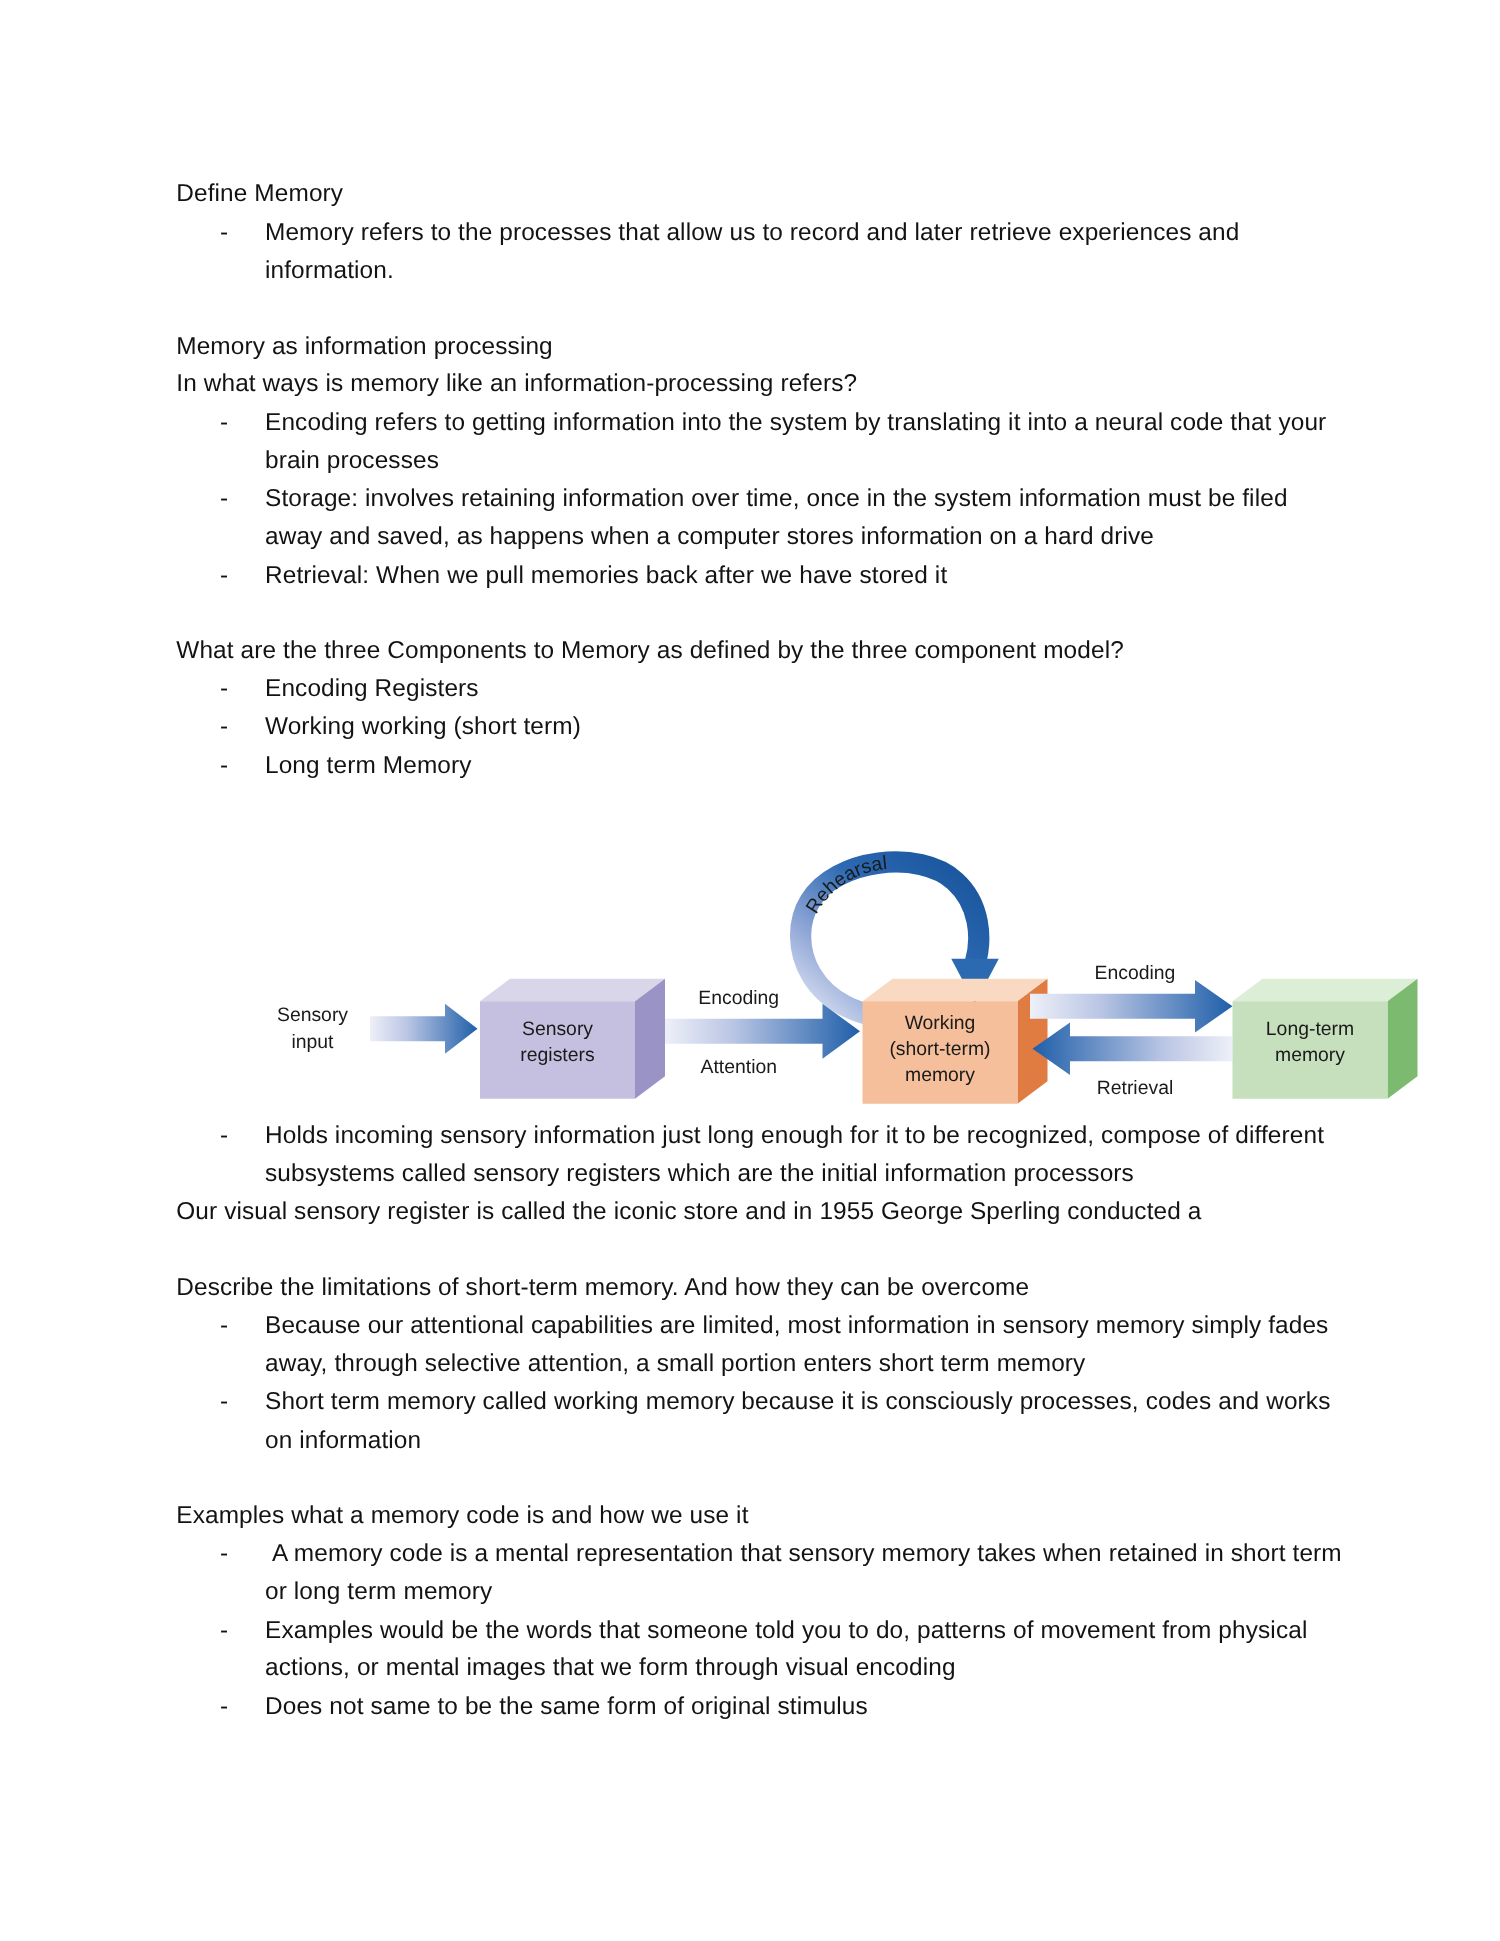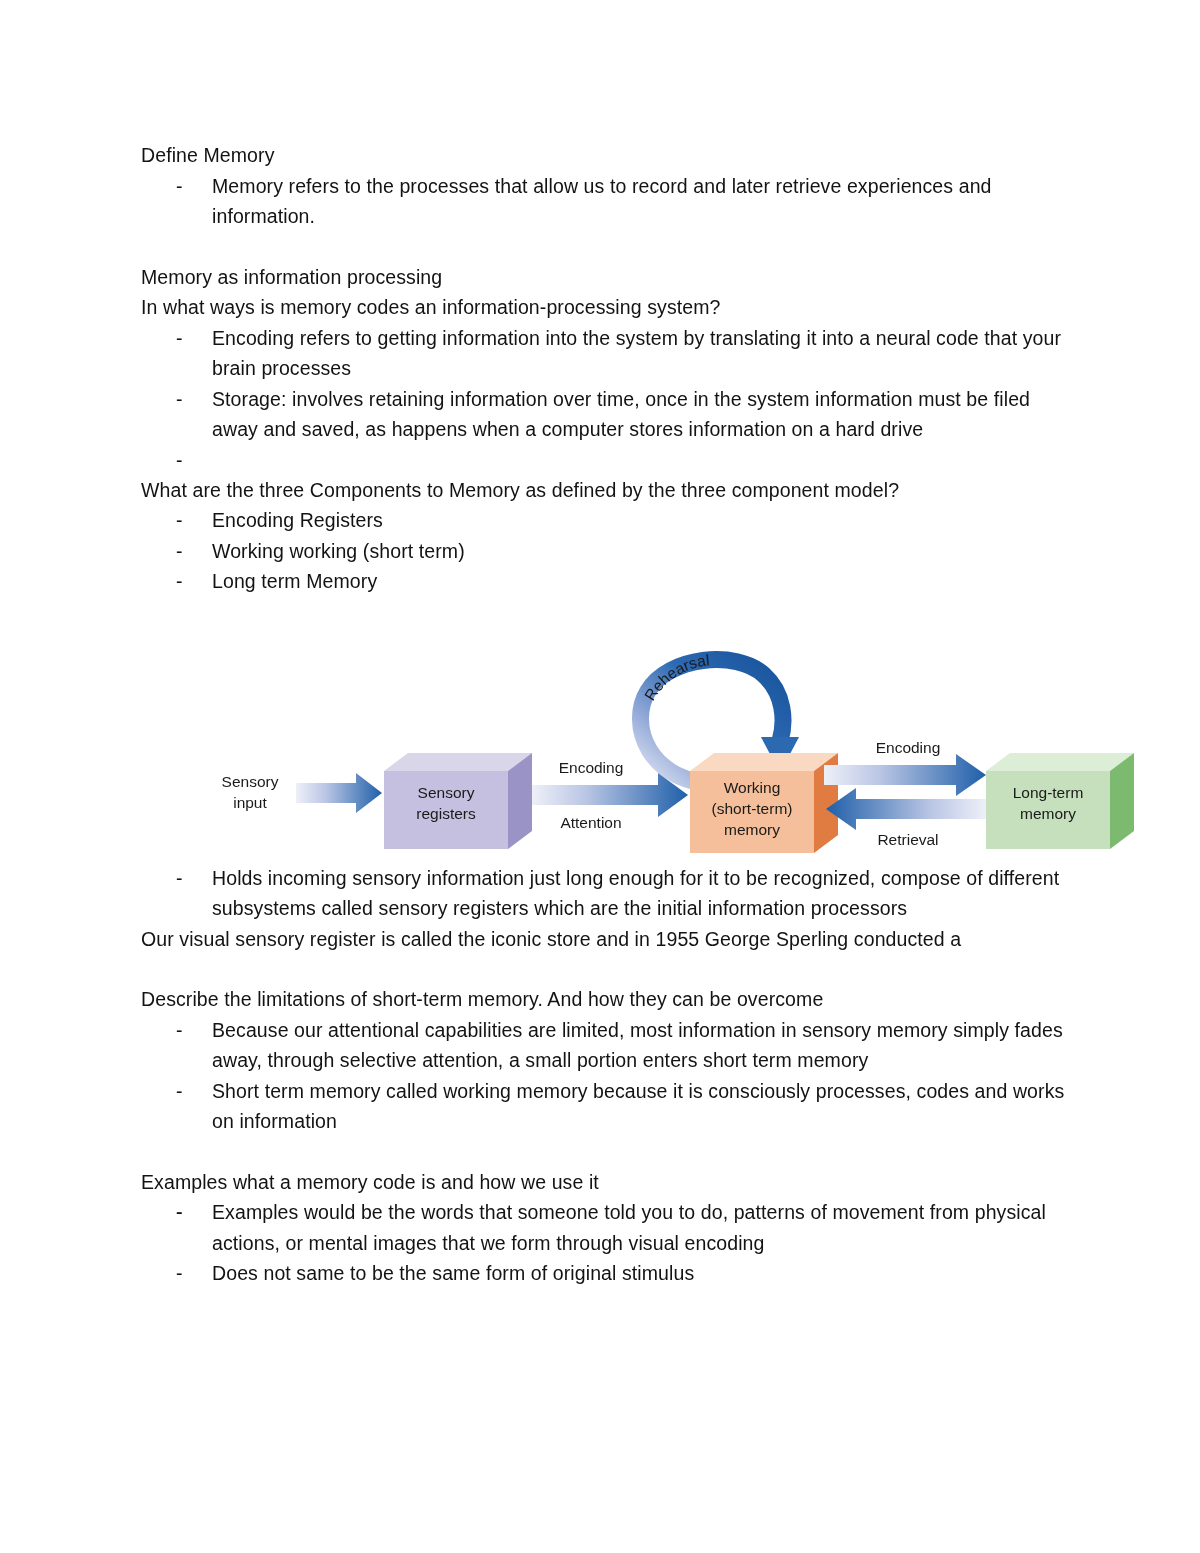--- a/index.html
+++ b/index.html
@@ -87,25 +87,25 @@
     <div class="line">Define Memory</div>
     <ul class="bullets">
       <li><span class="dash">-</span><span>Memory refers to the processes that allow us to record and later retrieve experiences and information.</span></li>
     </ul>
   </div>
 
   <div class="para-gap"></div>
 
   <div class="block">
     <div class="line">Memory as information processing</div>
-    <div class="line">In what ways is memory codes an information-processing system?</div>
+    <div class="line">In what ways is memory like an information-processing refers?</div>
     <ul class="bullets">
       <li><span class="dash">-</span><span>Encoding refers to getting information into the system by translating it into a neural code that your brain processes</span></li>
       <li><span class="dash">-</span><span>Storage: involves retaining information over time, once in the system information must be filed away and saved, as happens when a computer stores information on a hard drive</span></li>
-      <li><span class="dash">-</span></li>
+      <li><span class="dash">-</span><span>Retrieval: When we pull memories back after we have stored it</span></li>
     </ul>
   </div>
 
   <div class="para-gap"></div>
 
   <div class="block">
     <div class="line">What are the three Components to Memory as defined by the three component model?</div>
     <ul class="bullets">
       <li><span class="dash">-</span><span>Encoding Registers</span></li>
       <li><span class="dash">-</span><span>Working working (short term)</span></li>
@@ -211,19 +211,19 @@
       <li><span class="dash">-</span><span>Because our attentional capabilities are limited, most information in sensory memory simply fades away, through selective attention, a small portion enters short term memory</span></li>
       <li><span class="dash">-</span><span>Short term memory called working memory because it is consciously processes, codes and works on information</span></li>
     </ul>
   </div>
 
   <div class="para-gap"></div>
 
   <div class="block">
     <div class="line">Examples what a memory code is and how we use it</div>
     <ul class="bullets">
-      <li><span class="dash">-</span></li>
+      <li><span class="dash">-</span><span> A memory code is a mental representation that sensory memory takes when retained in short term or long term memory</span></li>
       <li><span class="dash">-</span><span>Examples would be the words that someone told you to do, patterns of movement from physical actions, or mental images that we form through visual encoding</span></li>
       <li><span class="dash">-</span><span>Does not same to be the same form of original stimulus</span></li>
     </ul>
   </div>
 
 </div>
 
 </body></html>

